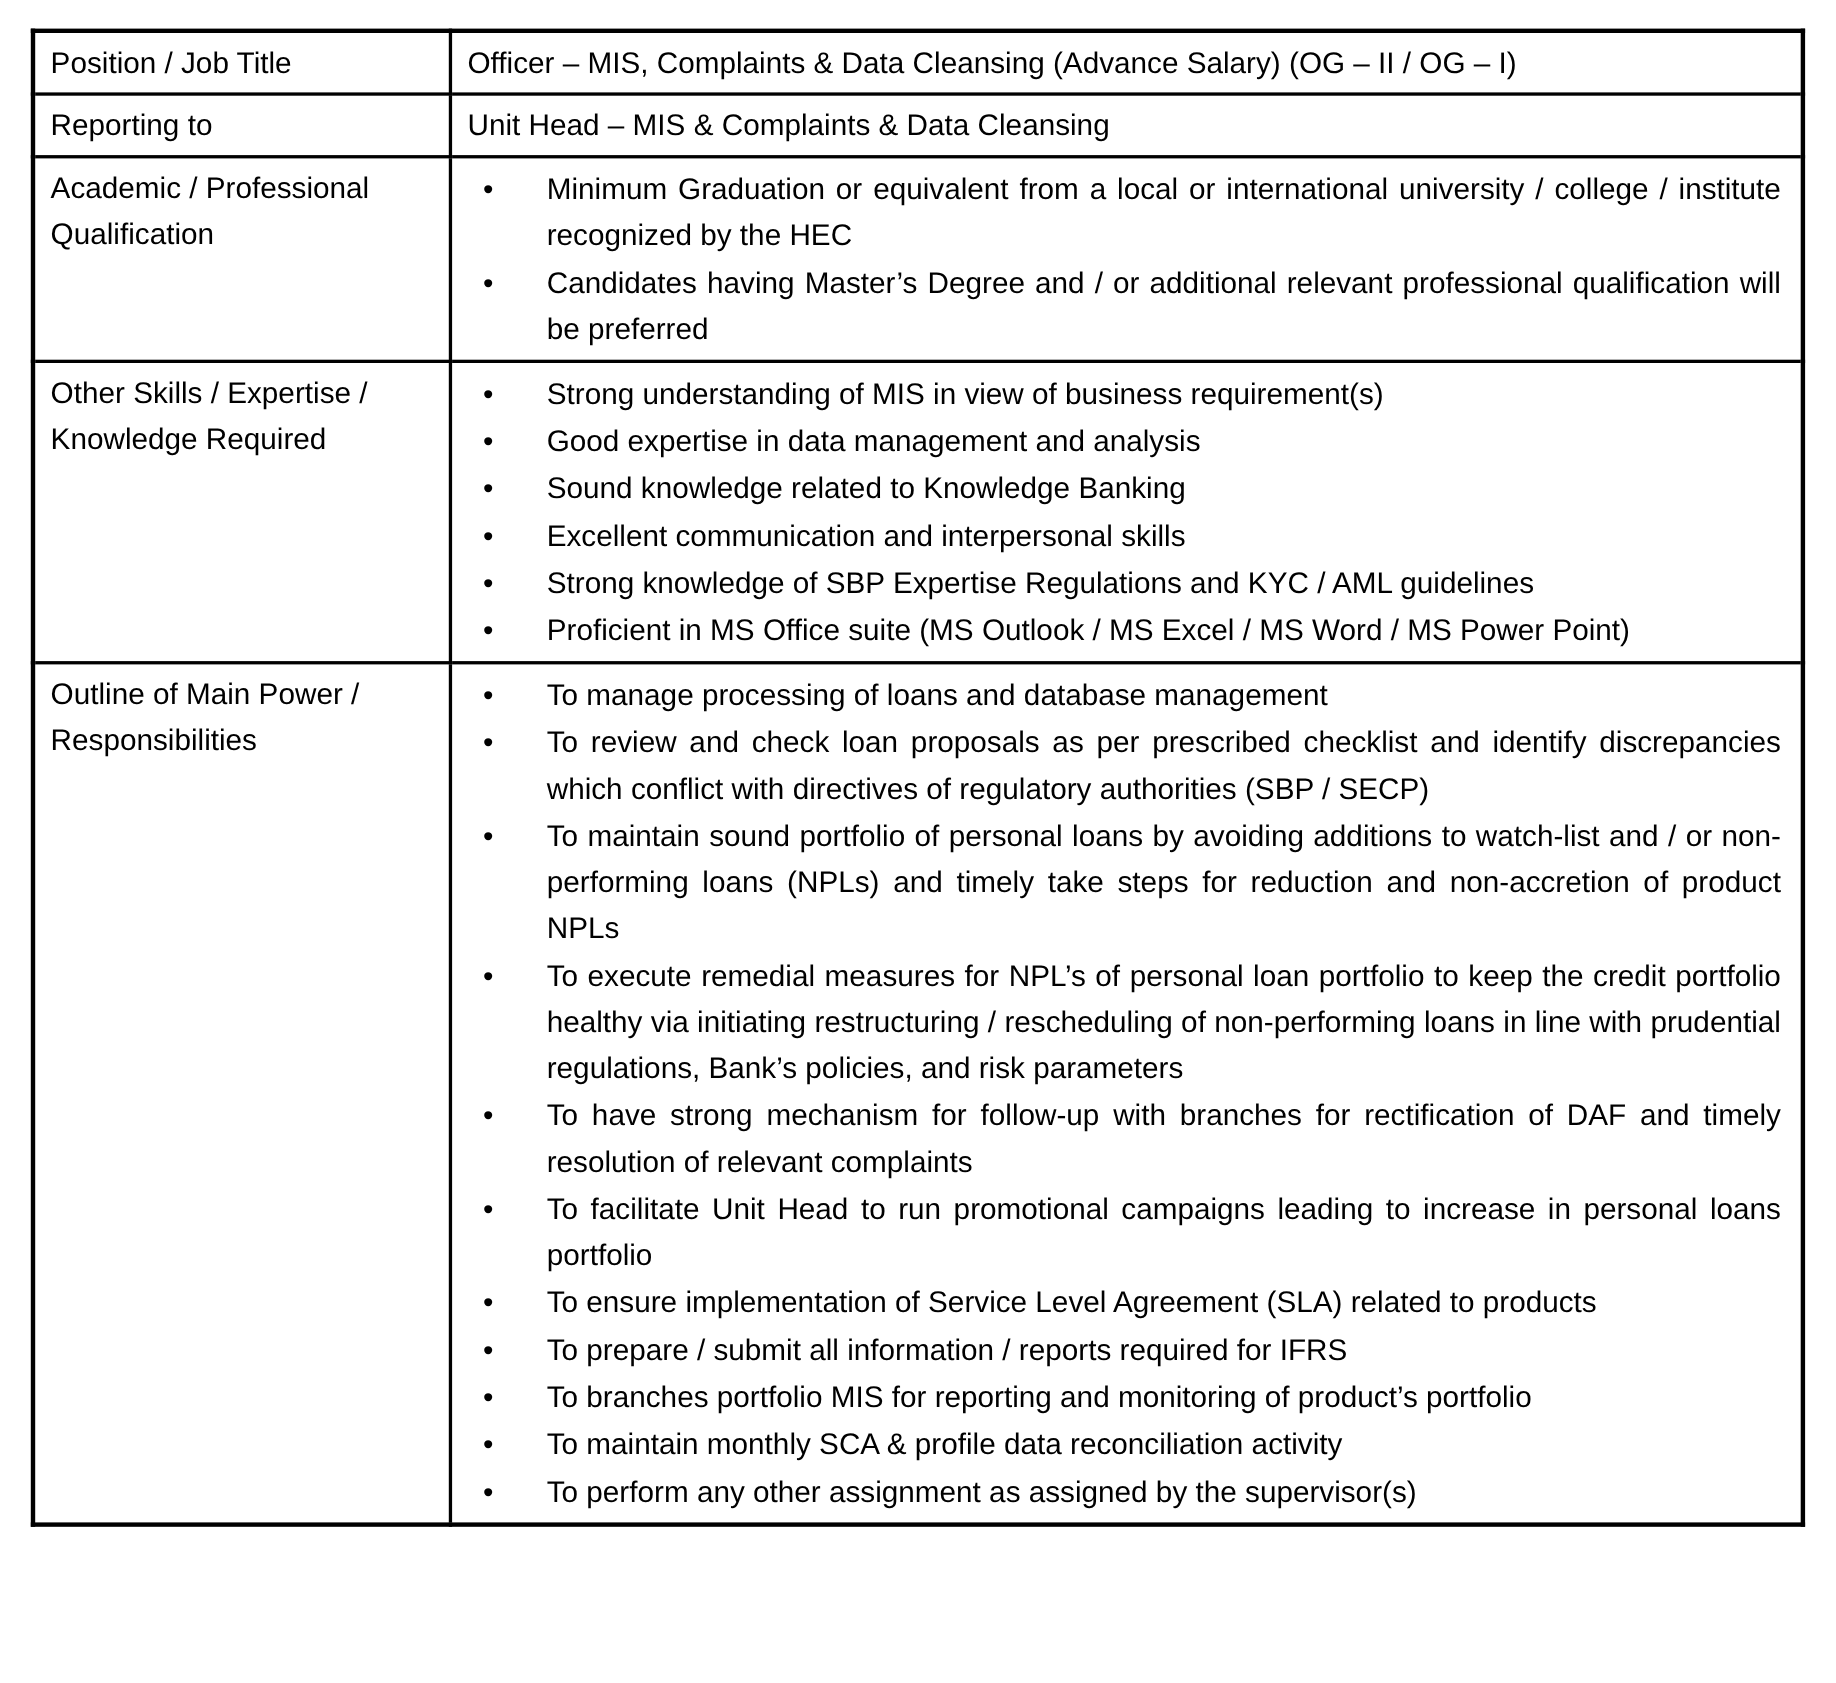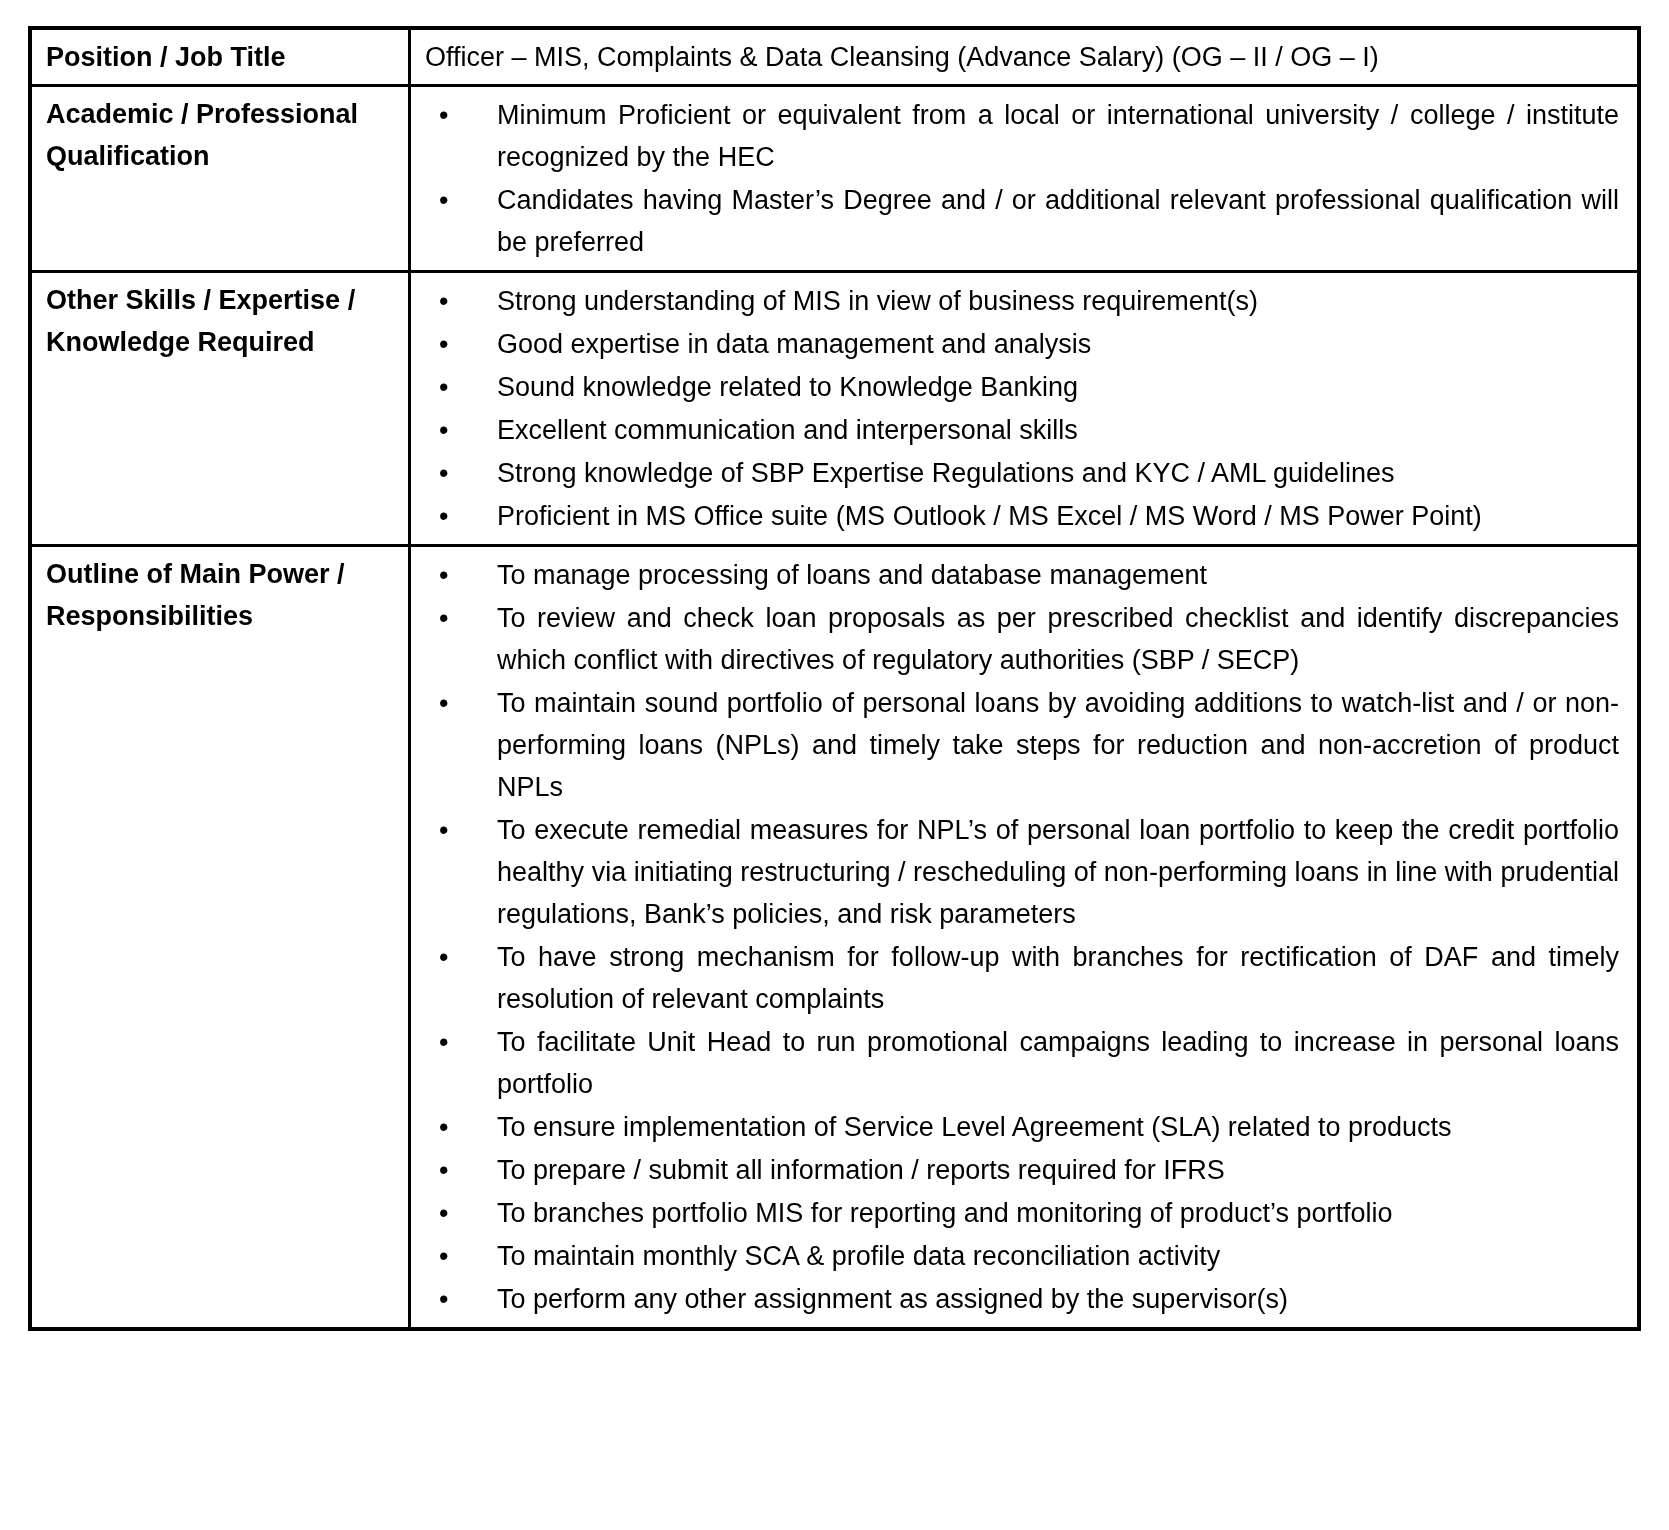--- a/index.html
+++ b/index.html
@@ -28,21 +28,21 @@
     border: 3px solid #000000;
     vertical-align: top;
     padding: 6px 12px;
     font-size: 27px;
     line-height: 42px;
     color: #000000;
     word-wrap: break-word;
   }
   td.label-cell {
     width: 352px;
-    font-weight: bold;
+    font-weight: normal;
     padding-left: 14px;
     padding-right: 10px;
   }
   td.value-cell {
     padding-left: 14px;
     padding-right: 18px;
   }
   .value-bold {
     font-weight: normal;
   }
@@ -71,26 +71,30 @@
 
 <div class="page">
   <table class="jd-table">
     <tbody>
 
       <tr>
         <td class="label-cell">Position / Job Title</td>
         <td class="value-cell value-bold">Officer – MIS, Complaints &amp; Data Cleansing (Advance Salary) (OG – II / OG – I)</td>
       </tr>
 
+      <tr>
+        <td class="label-cell">Reporting to</td>
+        <td class="value-cell">Unit Head – MIS &amp; Complaints &amp; Data Cleansing</td>
+      </tr>
 
       <tr>
         <td class="label-cell">Academic / Professional Qualification</td>
         <td class="value-cell">
           <ul class="bullet-list">
-            <li><span class="bullet-marker">•</span><span>Minimum Proficient or equivalent from a local or international university / college / institute recognized by the HEC</span></li>
+            <li><span class="bullet-marker">•</span><span>Minimum Graduation or equivalent from a local or international university / college / institute recognized by the HEC</span></li>
             <li><span class="bullet-marker">•</span><span>Candidates having Master’s Degree and / or additional relevant professional qualification will be preferred</span></li>
           </ul>
         </td>
       </tr>
 
 
       <tr>
         <td class="label-cell">Other Skills / Expertise / Knowledge Required</td>
         <td class="value-cell">
           <ul class="bullet-list">

